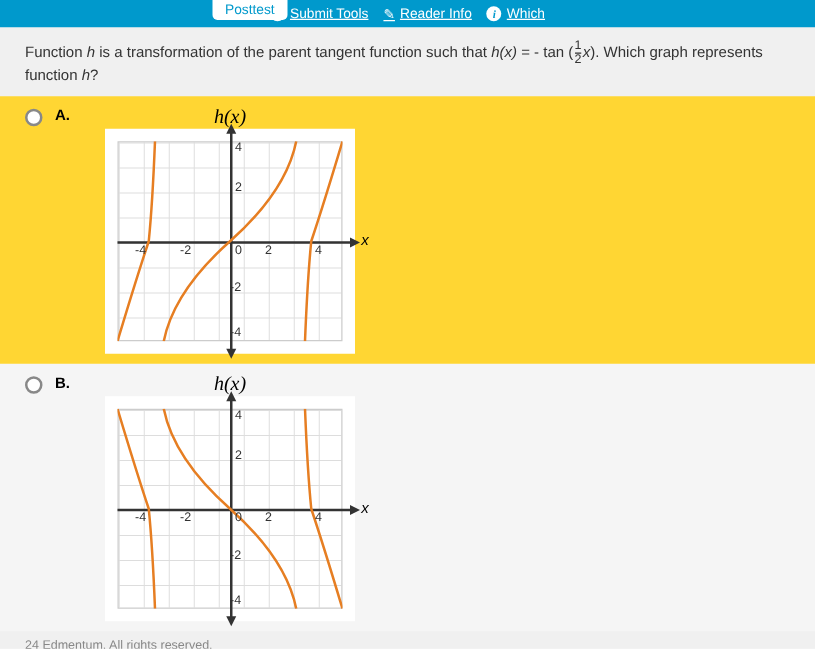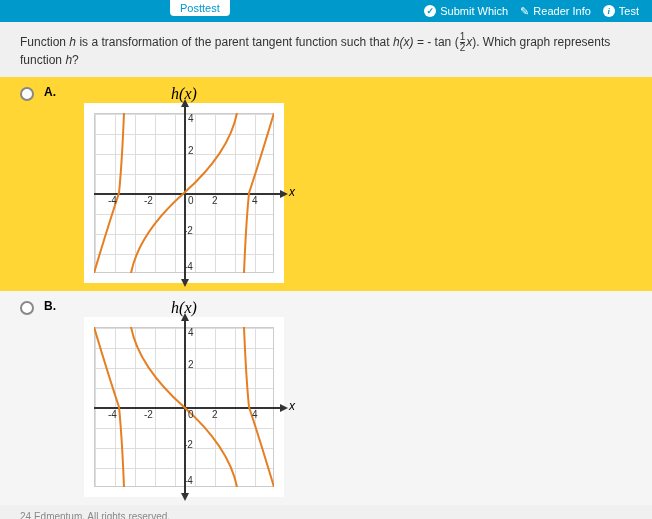--- a/index.html
+++ b/index.html
@@ -1,17 +1,17 @@
 <!DOCTYPE html>
 <html><head>
 <meta charset="utf-8">
 <style>
 * { box-sizing: border-box; margin: 0; padding: 0; }
 body { font-family: Arial, sans-serif; font-size: 12px; background: #f5f5f5; width: 652px; height: 519px; overflow: hidden; }
-.header { background: #0099cc; color: white; height: 22px; display: flex; justify-content: flex-end; align-items: center; padding: 0 13px; gap: 12px; }
+.header { background: #0099cc; color: white; height: 22px; display: flex; justify-content: center; align-items: center; padding: 0 2px; gap: 12px; text-decoration: underline; }
 .header-item { display: flex; align-items: center; gap: 4px; font-size: 11px; cursor: pointer; }
 .checkmark-icon { display:inline-block; width:12px; height:12px; background:white; color:#0099cc; border-radius:50%; font-size:9px; line-height:12px; text-align:center; font-weight:bold; }
 .pencil-icon { font-size: 11px; }
 .info-icon { display:inline-block; width:12px; height:12px; background:white; color:#0099cc; border-radius:50%; font-size:9px; line-height:12px; text-align:center; font-weight:bold; font-style:italic; font-family:serif;}
 .title-tab { position:absolute; top:0; left:170px; background:white; color:#0099cc; padding:2px 10px; font-size:11px; border-radius:0 0 4px 4px; }
 .question { padding: 10px 20px; font-size: 12px; color: #333; background:#f0f0f0; }
 .question i { font-style: italic; }
 .options { }
 .option { display: flex; align-items: flex-start; padding: 8px 20px; }
 .option.selected { background: #ffd633; }
@@ -35,29 +35,29 @@
 .frac .n { display:block; border-bottom:1px solid #333;}
 .frac .d { display:block;}
 </style>
 </head>
 <body>
 
 <div class="header">
   <div class="title-tab">Posttest</div>
   <div class="header-item">
     <span class="checkmark-icon">✓</span>
-    <span>Submit Which</span>
+    <span>Submit Tools</span>
   </div>
   <div class="header-item">
     <span class="pencil-icon">✎</span>
     <span>Reader Info</span>
   </div>
   <div class="header-item">
     <span class="info-icon">i</span>
-    <span>Test</span>
+    <span>Which</span>
   </div>
 </div>
 
 <div class="question">
   <span>Function </span><i>h</i><span> is a transformation of the parent tangent function such that </span><i>h(x)</i><span> = </span><span>- tan</span> <span>(</span><span class="frac"><span class="n">1</span><span class="d">2</span></span><i>x</i><span>)</span><span>. Which graph represents function </span><i>h</i><span>?</span>
 </div>
 
 <div class="options">
 
   <div class="option selected">

